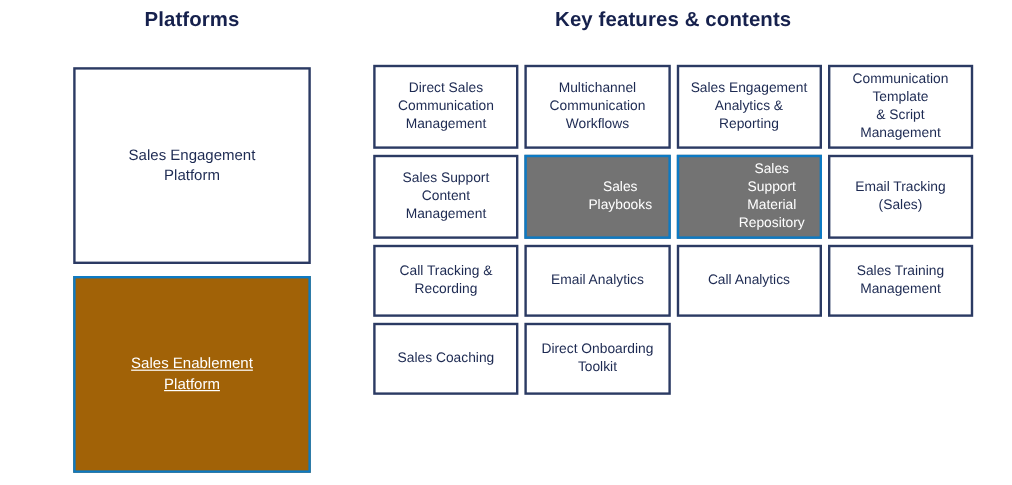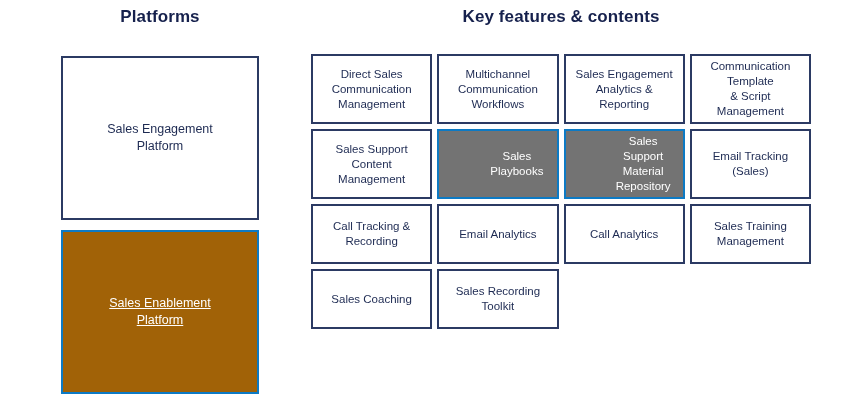--- a/index.html
+++ b/index.html
@@ -157,17 +157,17 @@
 Repository</div>
       <div class="feature-cell">Email Tracking (Sales)</div>
       <div class="feature-cell">Call Tracking &amp; Recording</div>
 
       <div class="feature-cell">Email Analytics</div>
       <div class="feature-cell">Call Analytics</div>
 
       <div class="feature-cell">Sales Training
 Management</div>
       <div class="feature-cell">Sales Coaching</div>
-      <div class="feature-cell">Sales Recording Toolkit</div>
+      <div class="feature-cell">Direct Onboarding Toolkit</div>
     </div>
   </section>
 
 </div>
 
 </body></html>

